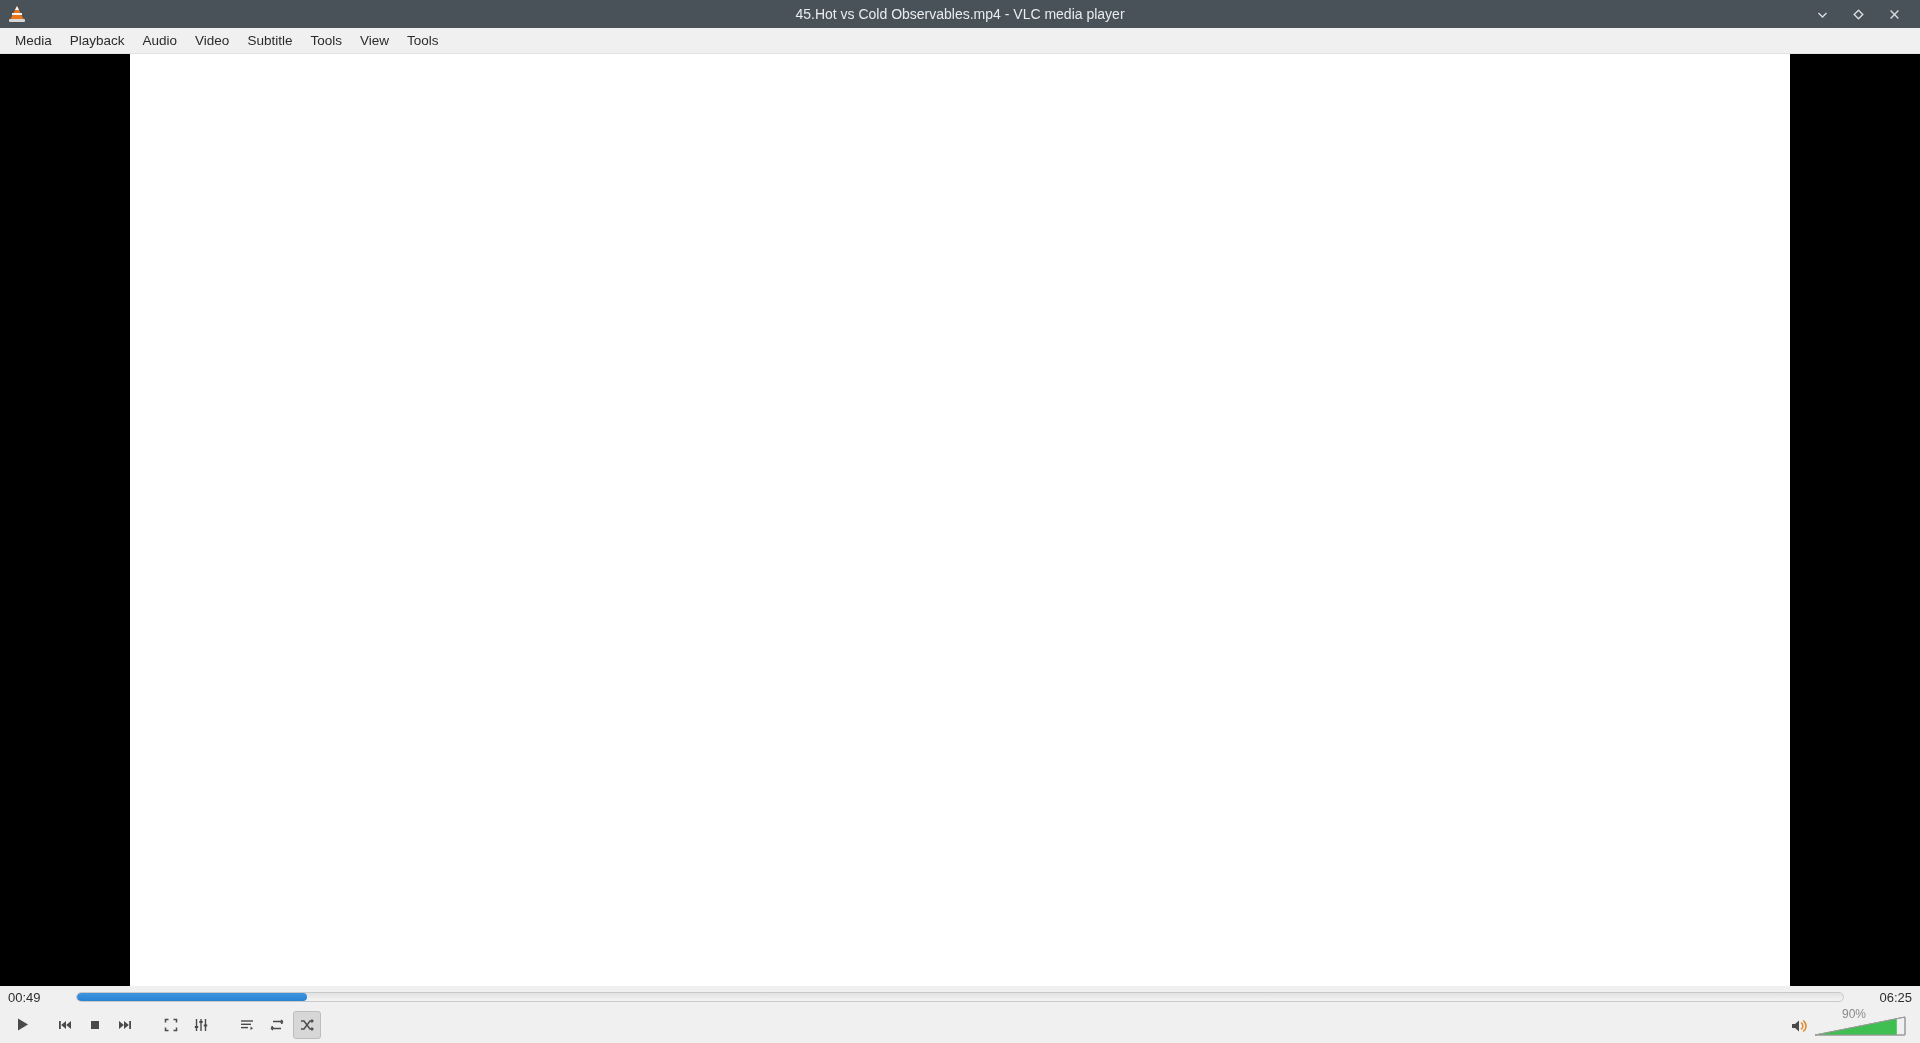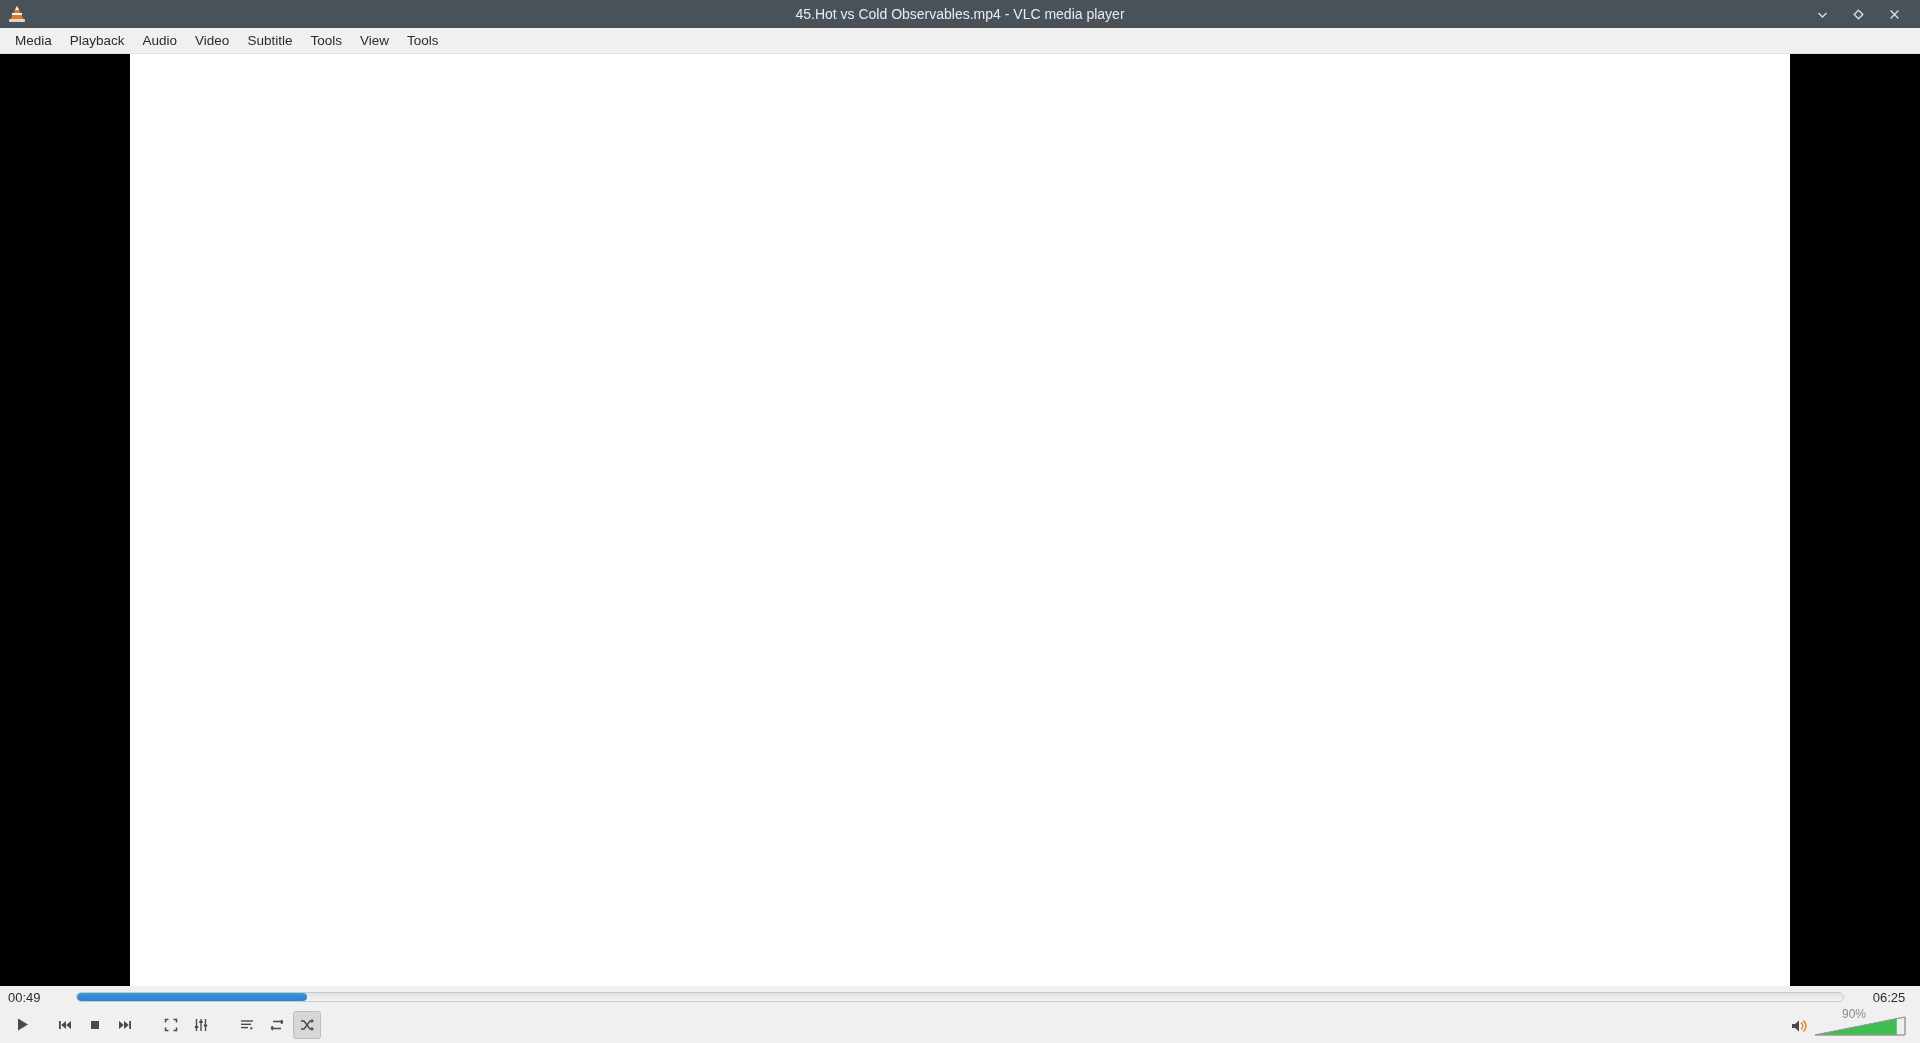--- a/index.html
+++ b/index.html
@@ -173,21 +173,21 @@
     box-sizing: border-box;
     gap: 22px;
   }
   .time-label {
     font-size: 13px;
     color: #2d2d2d;
     width: 46px;
     text-align: left;
     white-space: nowrap;
   }
-  .time-label.right { text-align: center; }
+  .time-label.right { text-align: right; }
   .seek-track {
     flex: 1;
     height: 10px;
     border-radius: 5px;
     background: linear-gradient(#e2e2e2, #f4f4f4);
     border: 1px solid #c9c9c9;
     box-sizing: border-box;
     position: relative;
     overflow: hidden;
   }

